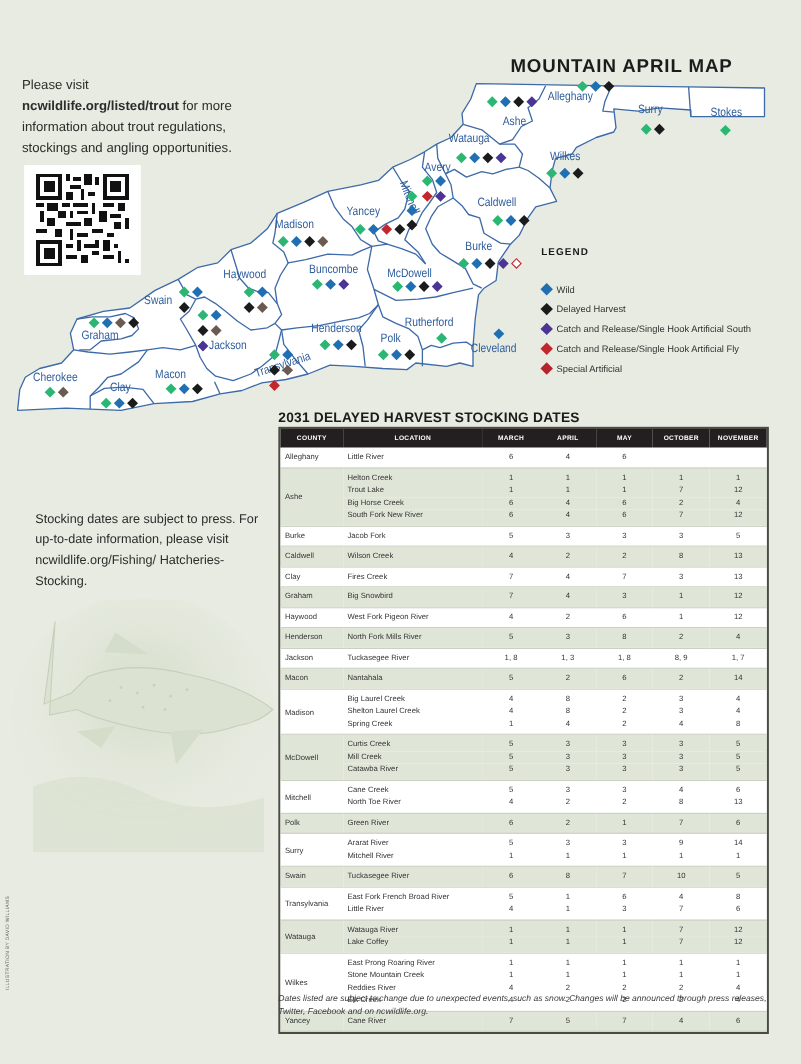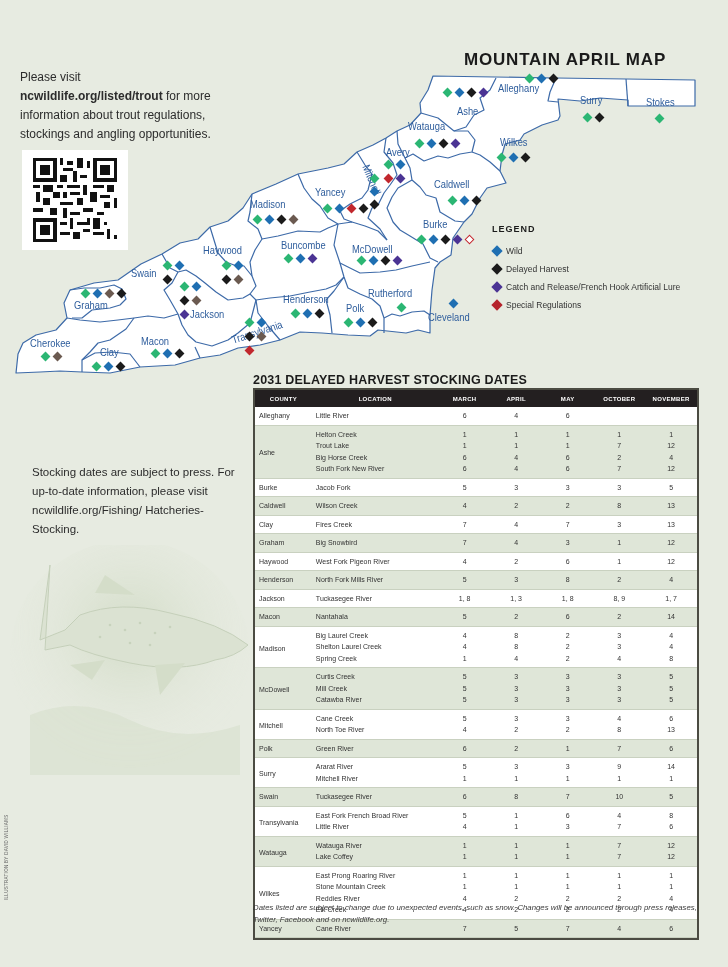--- a/index.html
+++ b/index.html
@@ -30,21 +30,21 @@
   }
   .county-label {
     position: absolute; font-family: "Liberation Sans Narrow", "Liberation Sans", sans-serif;
     font-size: 11px; color: #2e5d9c; transform: scaleX(0.85); transform-origin: left center;
     white-space: nowrap;
   }
   .diamonds { position: absolute; display: flex; gap: 3px; }
   .dm { width: 7px; height: 7px; transform: rotate(45deg); display: inline-block; margin: 1px 1px; }
 
   .legend { position: absolute; left: 492px; top: 224px; }
-  .legend-title { font-size: 9px; font-weight: bold; letter-spacing: 1px; color: #1b1b1b; margin-bottom: 8px; }
+  .legend-title { font-size: 9px; font-weight: bold; letter-spacing: 1px; color: #1b1b1b; margin-bottom: 20px; }
   .legend-item { display: flex; align-items: center; height: 18px; font-size: 8.5px; color: #333; }
   .legend-item .dm { margin-right: 5px; width: 8px; height: 8px; }
 
   .stock-note {
     position: absolute; left: 32px; top: 463px; width: 210px;
     font-size: 11.5px; line-height: 19px; color: #2c2c2c;
   }
   .fish {
     position: absolute; left: 10px; top: 545px; width: 240px; height: 230px; opacity: 0.55;
   }
@@ -357,25 +357,29 @@
   <div class="legend-item">
       <span class="dm" style="background:#1f6fb2"></span>
       <span>Wild</span>
     </div>
   <div class="legend-item">
       <span class="dm" style="background:#1b1b1b"></span>
       <span>Delayed Harvest</span>
     </div>
   <div class="legend-item">
       <span class="dm" style="background:#4b3494"></span>
-      <span>Catch and Release/French Hook Artificial Lure</span>
+      <span>Catch and Release/Single Hook Artificial South</span>
+    </div>
+  <div class="legend-item">
+      <span class="dm" style="background:#c1272d"></span>
+      <span>Catch and Release/Single Hook Artificial Fly</span>
     </div>
   <div class="legend-item">
       <span class="dm" style="background:#b5232b"></span>
-      <span>Special Regulations</span>
+      <span>Special Artificial</span>
     </div>
 </div>
 
 <div class="stock-note">Stocking dates are subject to press. For up-to-date information, please visit ncwildlife.org/Fishing/ Hatcheries-Stocking.</div>
 
 <svg class="fish" viewBox="0 0 240 230">
   <defs>
     <radialGradient id="bg" cx="50%" cy="40%" r="60%">
       <stop offset="0%" stop-color="#b8c9a6" stop-opacity="0.8"></stop>
       <stop offset="100%" stop-color="#e7ebe1" stop-opacity="0"></stop>

